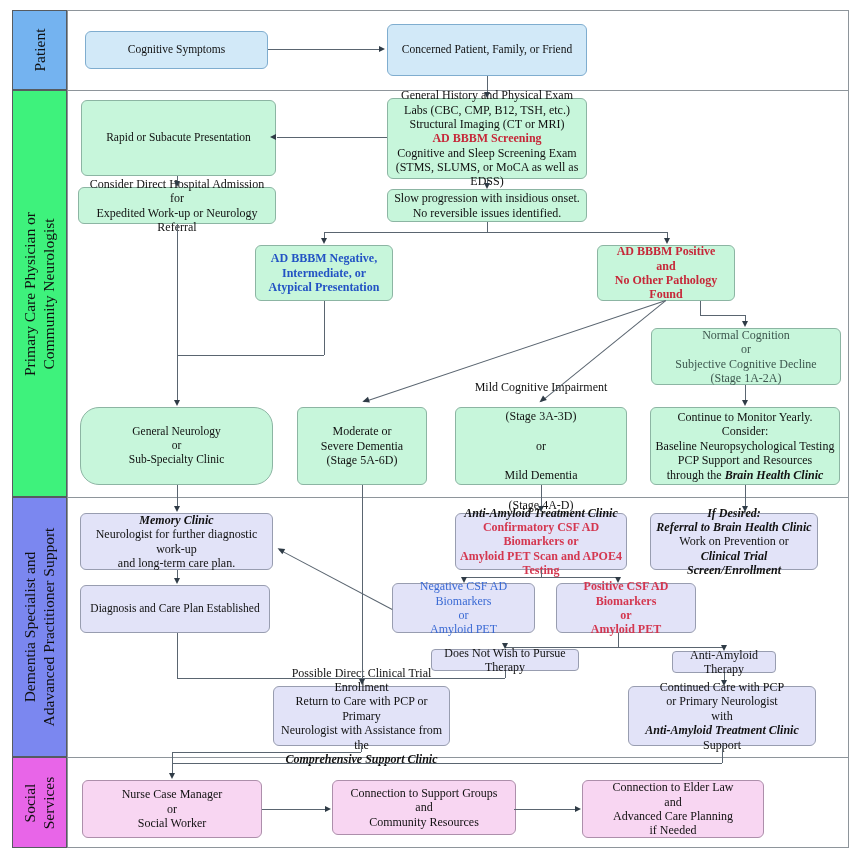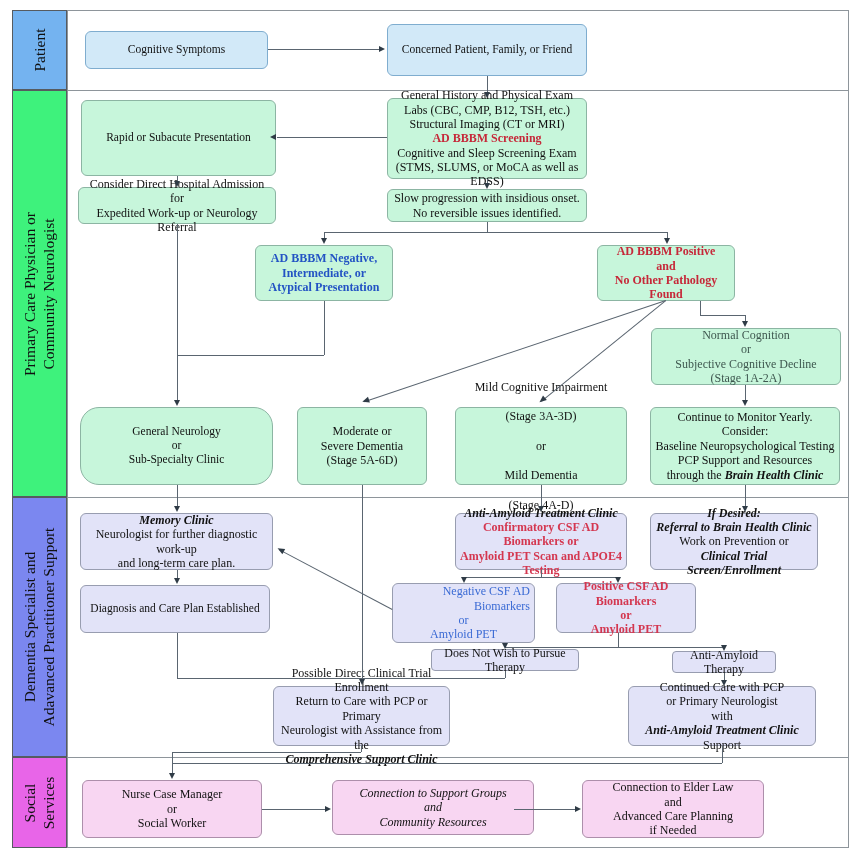--- a/index.html
+++ b/index.html
@@ -145,21 +145,21 @@
     <div class="b">Anti-Amyloid Treatment Clinic</div>
     <div class="red2">Confirmatory CSF AD Biomarkers or</div>
     <div class="red2">Amyloid PET Scan and APOE4 Testing</div>
   </div>
   <div class="box lav-box sm" style="left:650px;top:513px;width:168px;height:57px;">
     <div class="b">If Desired:</div>
     <div class="b">Referral to Brain Health Clinic</div>
     <div>Work on Prevention or</div>
     <div class="b">Clinical Trial Screen/Enrollment</div>
   </div>
-  <div class="box lav-box sm" style="left:392px;top:583px;width:143px;height:60px;text-align:right;">
+  <div class="box lav-box sm" style="left:392px;top:583px;width:143px;height:50px;">
     <div class="blue2">Negative CSF AD Biomarkers</div>
     <div class="blue2">or</div>
     <div class="blue2">Amyloid PET</div>
   </div>
   <div class="box lav-box sm" style="left:548px;top:583px;width:140px;height:50px;margin-left:8px;">
     <div class="red2">Positive CSF AD Biomarkers</div>
     <div class="red2">or</div>
     <div class="red2">Amyloid PET</div>
   </div>
   <div class="box lav-box sm" style="left:431px;top:649px;width:148px;height:22px;border-radius:4px;">
@@ -179,21 +179,21 @@
     <div>or Primary Neurologist</div>
     <div>with</div>
     <div><span class="b">Anti-Amyloid Treatment Clinic</span><span> Support</span></div>
   </div>
 
   <div class="box pink-box sm" style="left:82px;top:780px;width:180px;height:58px;text-align:right;">
     <div>Nurse Case Manager</div>
     <div>or</div>
     <div>Social Worker</div>
   </div>
-  <div class="box pink-box sm" style="left:332px;top:780px;width:202px;height:55px;font-style:italic;">
+  <div class="box pink-box sm" style="left:332px;top:780px;width:184px;height:55px;">
     <div>Connection to Support Groups</div>
     <div>and</div>
     <div>Community Resources</div>
   </div>
   <div class="box pink-box sm" style="left:582px;top:780px;width:182px;height:58px;">
     <div>Connection to Elder Law</div>
     <div>and</div>
     <div>Advanced Care Planning</div>
     <div>if Needed</div>
   </div>

